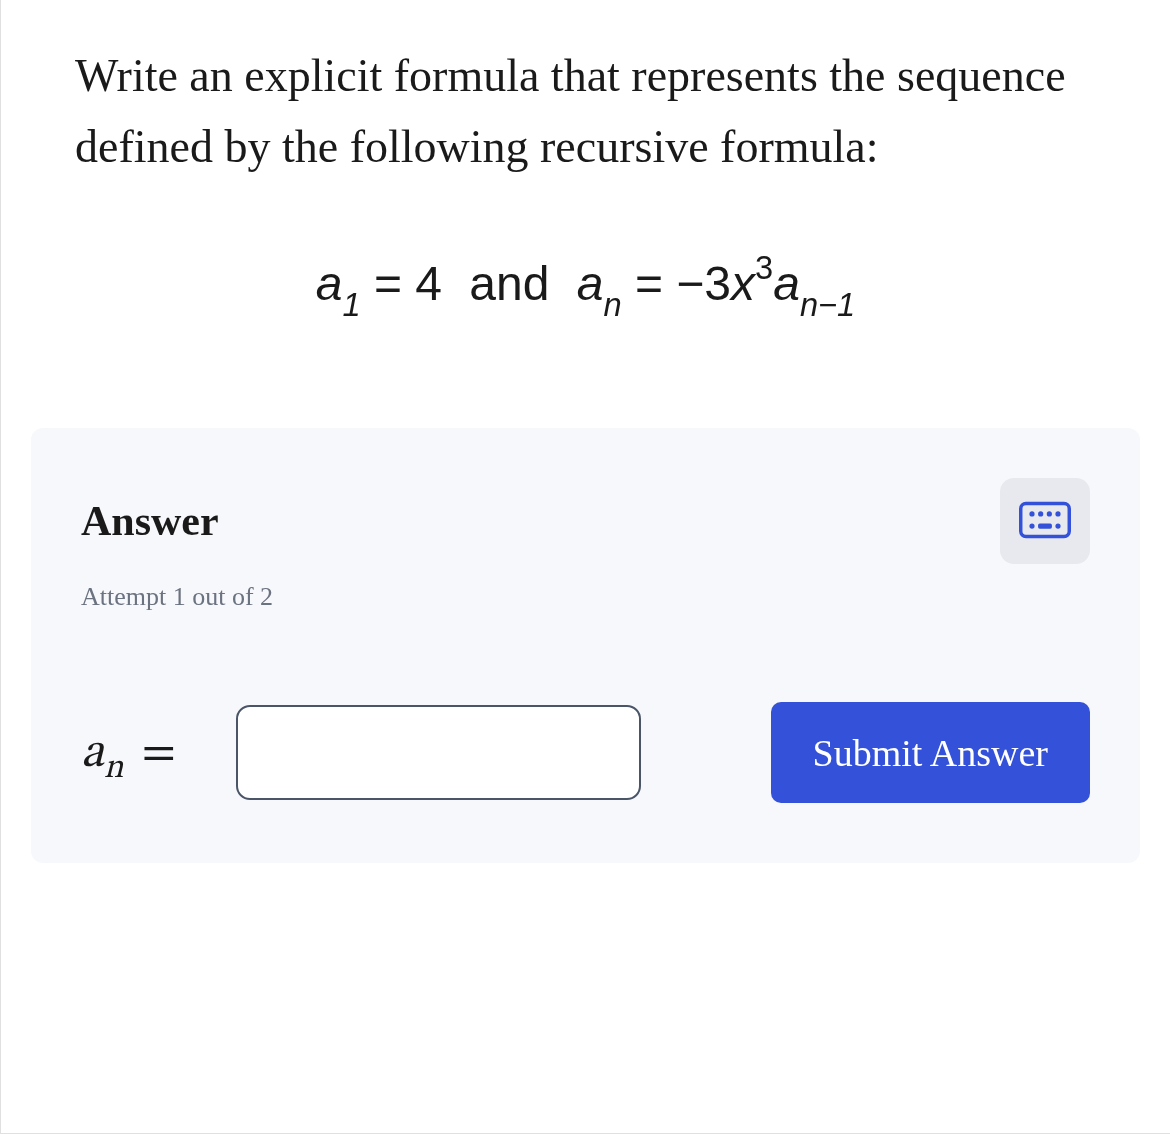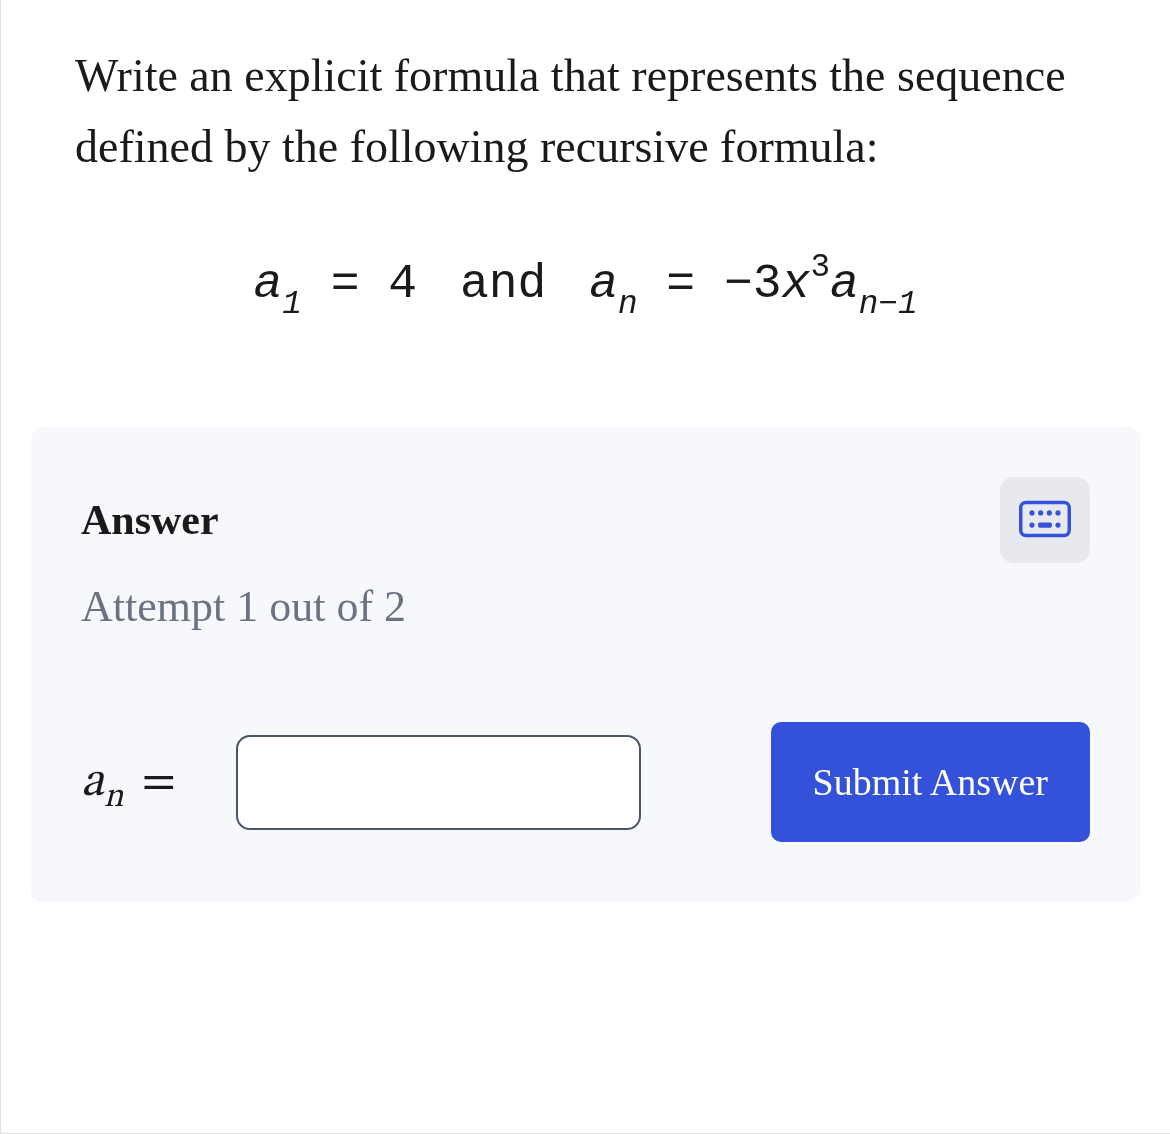--- a/index.html
+++ b/index.html
@@ -21,21 +21,21 @@
       font-size: 46px;
       line-height: 1.55;
       font-weight: 400;
       margin-bottom: 70px;
       margin-left: 44px;
     }
     .formula-row {
       text-align: center;
       font-size: 48px;
       margin-bottom: 110px;
-      font-family: Liberation Mono, monospace;
+      font-family: Liberation Sans, sans-serif;
     }
     .formula-row .var {
       font-style: italic;
     }
     .formula-row sub {
       font-size: 0.68em;
       font-style: italic;
       vertical-align: sub;
       position: relative;
       top: 6px;
@@ -75,21 +75,21 @@
       cursor: pointer;
       display: flex;
       align-items: center;
       justify-content: center;
     }
     .keyboard-btn svg {
       width: 52px;
       height: 38px;
     }
     .attempt-text {
-      font-size: 44px;
+      font-size: 26px;
       color: #6b7280;
       margin-bottom: 90px;
     }
     .input-row {
       display: flex;
       align-items: center;
       gap: 60px;
     }
     .input-label {
       font-family: 'Cambria Math', 'STIX Two Math', Georgia, serif;
@@ -114,21 +114,21 @@
       border: 2px solid #4a5568;
       border-radius: 14px;
       font-size: 36px;
       padding: 0 18px;
       background: #ffffff;
       font-family: Georgia, serif;
     }
     .submit-btn {
       flex: 0 0 auto;
       margin-left: auto;
-      height: 120px;
+      height: 101px;
       padding: 12px 42px;
       background: #3452d9;
       color: #ffffff;
       border: none;
       border-radius: 10px;
       font-size: 38px;
       font-family: Georgia, serif;
       cursor: pointer;
     }
   </style>

